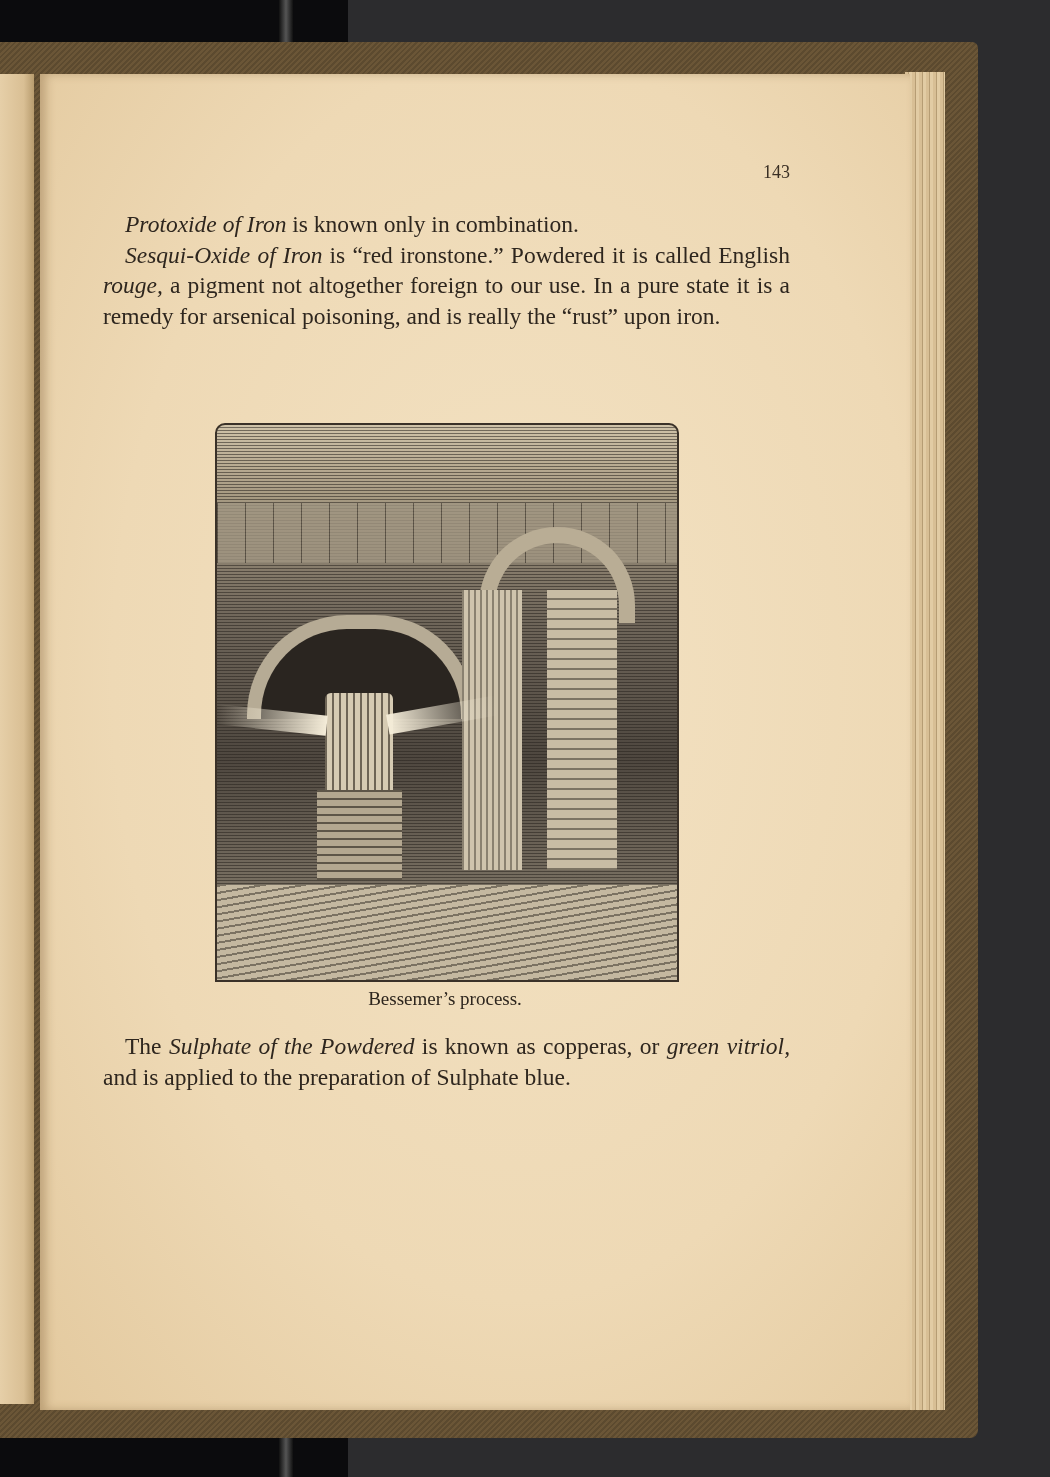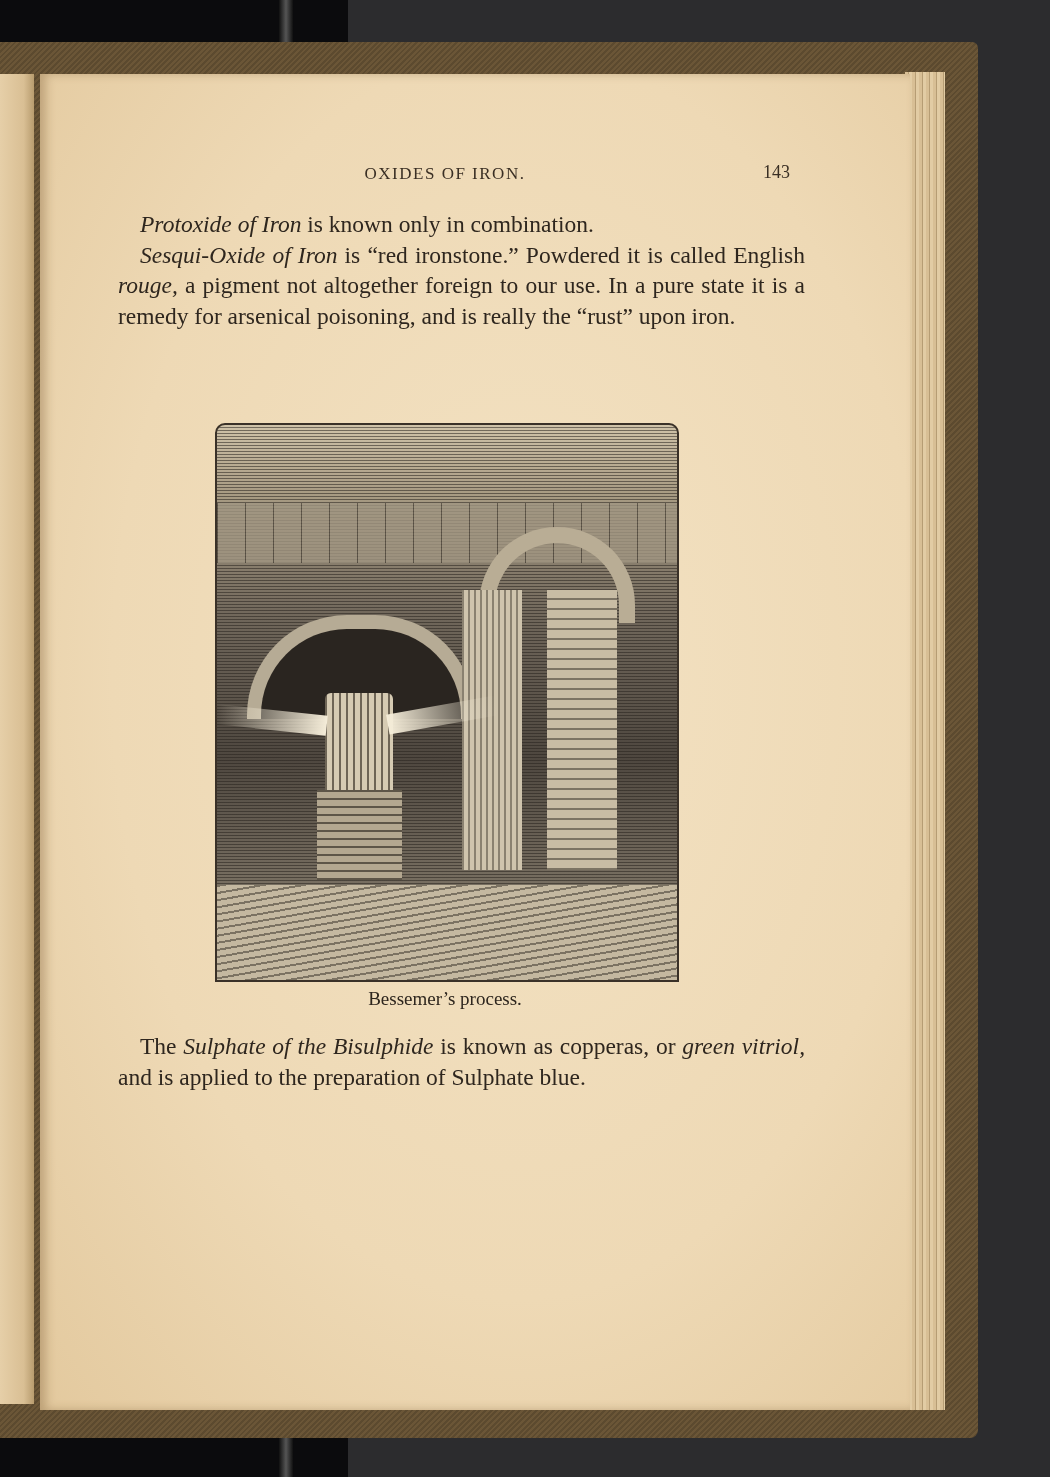--- a/index.html
+++ b/index.html
@@ -30,21 +30,21 @@
     box-shadow: inset 6px 0 10px rgba(120,90,50,0.35);
   }
   .running-head {
     position: absolute; top: 162px; left: 100px; width: 690px; height: 30px;
     color: #3a2f24;
   }
   .running-title { position: absolute; left: 0; right: 0; text-align: center; font-size: 17px; letter-spacing: 1.5px; top: 2px; }
   .page-number { position: absolute; right: 0; top: 0; font-size: 18px; }
   .body-text {
     position: absolute; left: 103px; width: 687px; color: #2e261e;
-    font-size: 23.5px; line-height: 30.5px; text-align: justify; margin-left: 15px;
+    font-size: 23.5px; line-height: 30.5px; text-align: justify;
   }
   .body-text p { margin: 0; text-indent: 22px; }
   .body-text i { font-style: italic; }
   .top-block { top: 209px; }
   .bottom-block { top: 1031px; }
   .figure {
     position: absolute; left: 215px; top: 423px; width: 460px; height: 555px;
     border: 2px solid #3a3128; border-radius: 10px 10px 0 0;
     background:
       repeating-linear-gradient(0deg, rgba(40,35,30,0.55) 0 1px, transparent 1px 3px),
@@ -72,21 +72,20 @@
 
 <div class="bg-left"></div>
 <div class="spine-rod"></div>
 <div class="spine-rod bottom"></div>
 <div class="cover"></div>
 <div class="left-page"></div>
 <div class="page-edges"></div>
 <div class="page"></div>
 
 <div class="running-head">
-  <span class="running-title">OXIDES OF IRON.</span>
   <span class="page-number">143</span>
 </div>
 
 <div class="body-text top-block">
   <p><i>Protoxide of Iron</i><span> is known only in combination.</span></p>
   <p><i>Sesqui-Oxide of Iron</i><span> is “red ironstone.”  Powdered it is called English </span><i>rouge,</i><span> a pigment not altogether foreign to our use.  In a pure state it is a remedy for arsenical poisoning, and is really the “rust” upon iron.</span></p>
 </div>
 
 <div class="figure">
   <div class="fig-wall"></div>
@@ -96,14 +95,14 @@
   <div class="fig-tower2"></div>
   <div class="fig-vessel"></div>
   <div class="fig-base"></div>
   <div class="fig-spark"></div>
   <div class="fig-spark left"></div>
   <div class="fig-floor"></div>
 </div>
 <div class="caption">Bessemer’s process.</div>
 
 <div class="body-text bottom-block">
-  <p><span>The </span><i>Sulphate of the Bisulphide</i><span> is known as copperas, or </span><i>green vitriol,</i><span> and is applied to the preparation of Sulphate blue.</span></p>
+  <p><span>The </span><i>Sulphate of the Powdered</i><span> is known as copperas, or </span><i>green vitriol,</i><span> and is applied to the preparation of Sulphate blue.</span></p>
 </div>
 
 </body></html>

